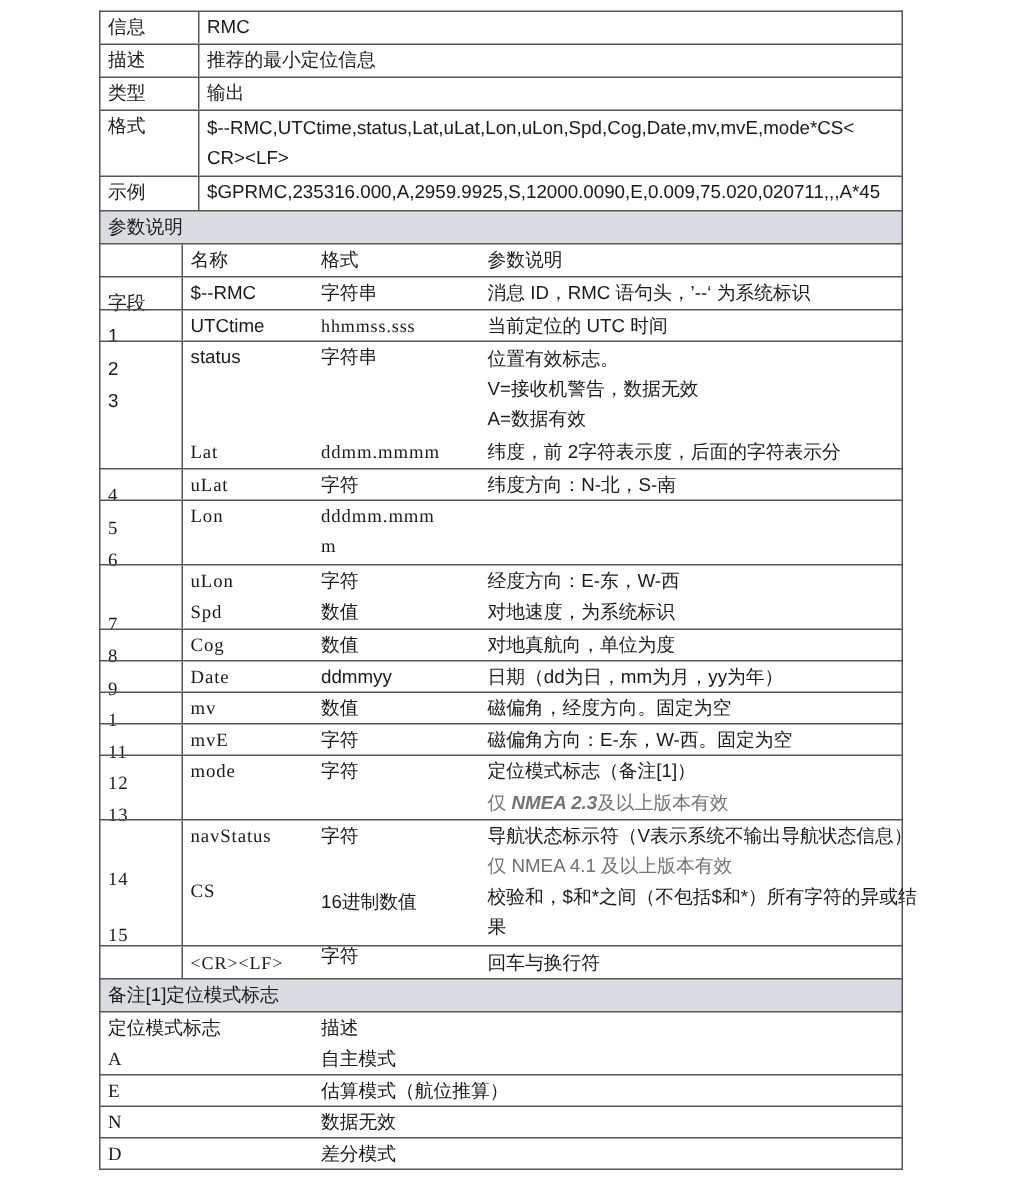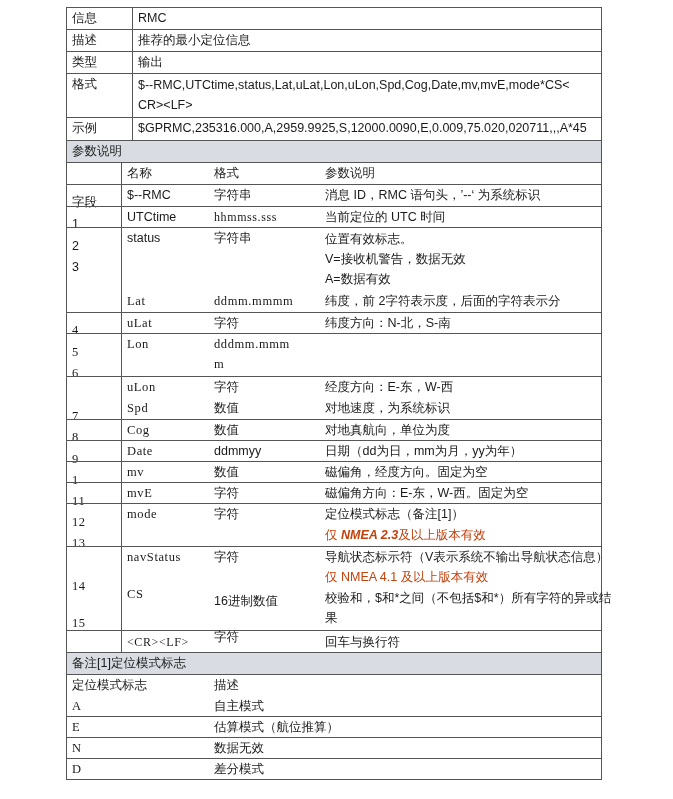--- a/index.html
+++ b/index.html
@@ -7,21 +7,21 @@
          font-family:"Liberation Sans","DejaVu Sans",sans-serif; color:#1a1a1a; font-size:12.5px; }
   .tbl { position:absolute; left:66px; top:7px; width:536px; }
   .row { position:relative; border-left:1px solid #555; border-right:1px solid #555; border-top:1.5px solid #555; box-sizing:border-box; }
   .row.last { border-bottom:1.5px solid #555; }
   .cell { position:absolute; top:0; line-height:21px; white-space:pre; }
   .lab { left:5px; }
   .vsep { position:absolute; top:0; bottom:0; width:1px; background:#555; }
   .gray { background:#d9dde3; }
   .c1 { left:5px;margin-top:29px; } .c2 { left:60px; } .c3 { left:147px; } .c4 { left:258px; }
   .serif { font-family:"Liberation Serif","DejaVu Serif",serif; letter-spacing:0.6px; }
-  .red { color:#c2410c; }
+  .red { color:#737373; }
   .it { font-style:italic; font-weight:bold; }
   .n1 { left:5px; } .n2 { left:147px; }
 </style>
 </head>
 <body>
 
 <div class="tbl">
 
   <div class="row" style="height:22px">
     <span class="cell lab">信息</span>

